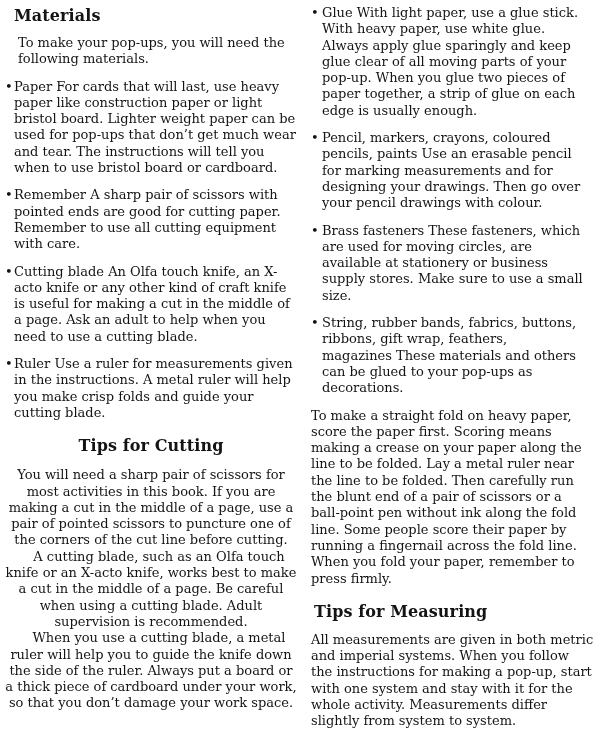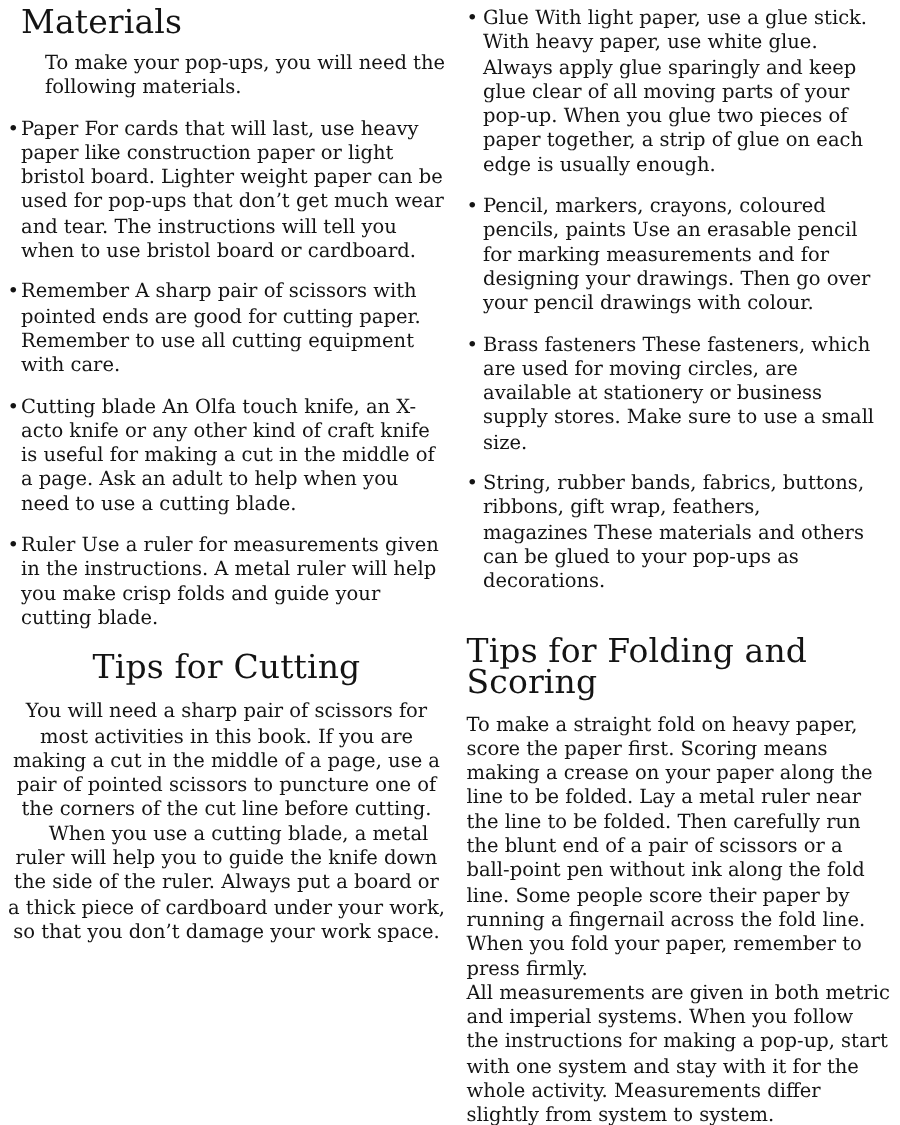--- a/index.html
+++ b/index.html
@@ -24,31 +24,31 @@
   }
   .col-left {
     left: 14px;
     width: 284px;
   }
   .col-right {
     left: 311px;
     width: 283px;
   }
   .heading {
-    font-weight: normal;
-    font-size: 22px;
+    font-weight: bold;
+    font-size: 16px;
     line-height: 21px;
     letter-spacing: 0.1px;
     margin: 0 0 9px 0;
   }
   .para {
     margin: 0;
   }
   .intro {
-    margin: 0 0 11px 16px;
+    margin: 0 0 11px 4px;
   }
   .bullet {
     position: relative;
     margin: 0 0 11px 0;
   }
   .bullet-marker {
     position: absolute;
     top: 0;
     font-style: normal;
   }
@@ -105,20 +105,21 @@
       <span class="bullet-marker">•</span><span class="bullet-lead">Cutting blade</span><span class="bullet-rest">An Olfa touch knife, an X-acto knife or any other kind of craft knife is useful for making a cut in the middle of a page. Ask an adult to help when you need to use a cutting blade.</span>
     </div>
 
     <div class="bullet">
       <span class="bullet-marker">•</span><span class="bullet-lead">Ruler</span><span class="bullet-rest">Use a ruler for measurements given in the instructions. A metal ruler will help you make crisp folds and guide your cutting blade.</span>
     </div>
 
     <div class="cutting-section">
       <h2 class="heading">Tips for Cutting</h2>
       <p class="para">You will need a sharp pair of scissors for most activities in this book. If you are making a cut in the middle of a page, use a pair of pointed scissors to puncture one of the corners of the cut line before cutting.</p>
+      <p class="para para-indent">A cutting blade, such as an Olfa touch knife or an X-acto knife, works best to make a cut in the middle of a page. Be careful when using a cutting blade. Adult supervision is recommended.</p>
       <p class="para para-indent">When you use a cutting blade, a metal ruler will help you to guide the knife down the side of the ruler. Always put a board or a thick piece of cardboard under your work, so that you don’t damage your work space.</p>
     </div>
 
   </div>
 
   <div class="col col-right">
 
     <div class="bullet">
       <span class="bullet-marker">•</span><span class="bullet-lead">Glue</span><span class="bullet-rest">With light paper, use a glue stick. With heavy paper, use white glue. Always apply glue sparingly and keep glue clear of all moving parts of your pop-up. When you glue two pieces of paper together, a strip of glue on each edge is usually enough.</span>
     </div>
@@ -128,20 +129,20 @@
     </div>
 
     <div class="bullet">
       <span class="bullet-marker">•</span><span class="bullet-lead">Brass fasteners</span><span class="bullet-rest">These fasteners, which are used for moving circles, are available at stationery or business supply stores. Make sure to use a small size.</span>
     </div>
 
     <div class="bullet">
       <span class="bullet-marker">•</span><span class="bullet-lead">String, rubber bands, fabrics, buttons, ribbons, gift wrap, feathers, magazines</span><span class="bullet-rest">These materials and others can be glued to your pop-ups as decorations.</span>
     </div>
 
-    <h2 class="heading folding-heading">Tips for Folding and Scoring</h2>
     <p class="para">To make a straight fold on heavy paper, score the paper first. Scoring means making a crease on your paper along the line to be folded. Lay a metal ruler near the line to be folded. Then carefully run the blunt end of a pair of scissors or a ball-point pen without ink along the fold line. Some people score their paper by running a fingernail across the fold line. When you fold your paper, remember to press firmly.</p>
 
+    <h2 class="heading measuring-heading">Tips for Measuring</h2>
     <p class="para">All measurements are given in both metric and imperial systems. When you follow the instructions for making a pop-up, start with one system and stay with it for the whole activity. Measurements differ slightly from system to system.</p>
 
   </div>
 
 </div>
 
 </body></html>

